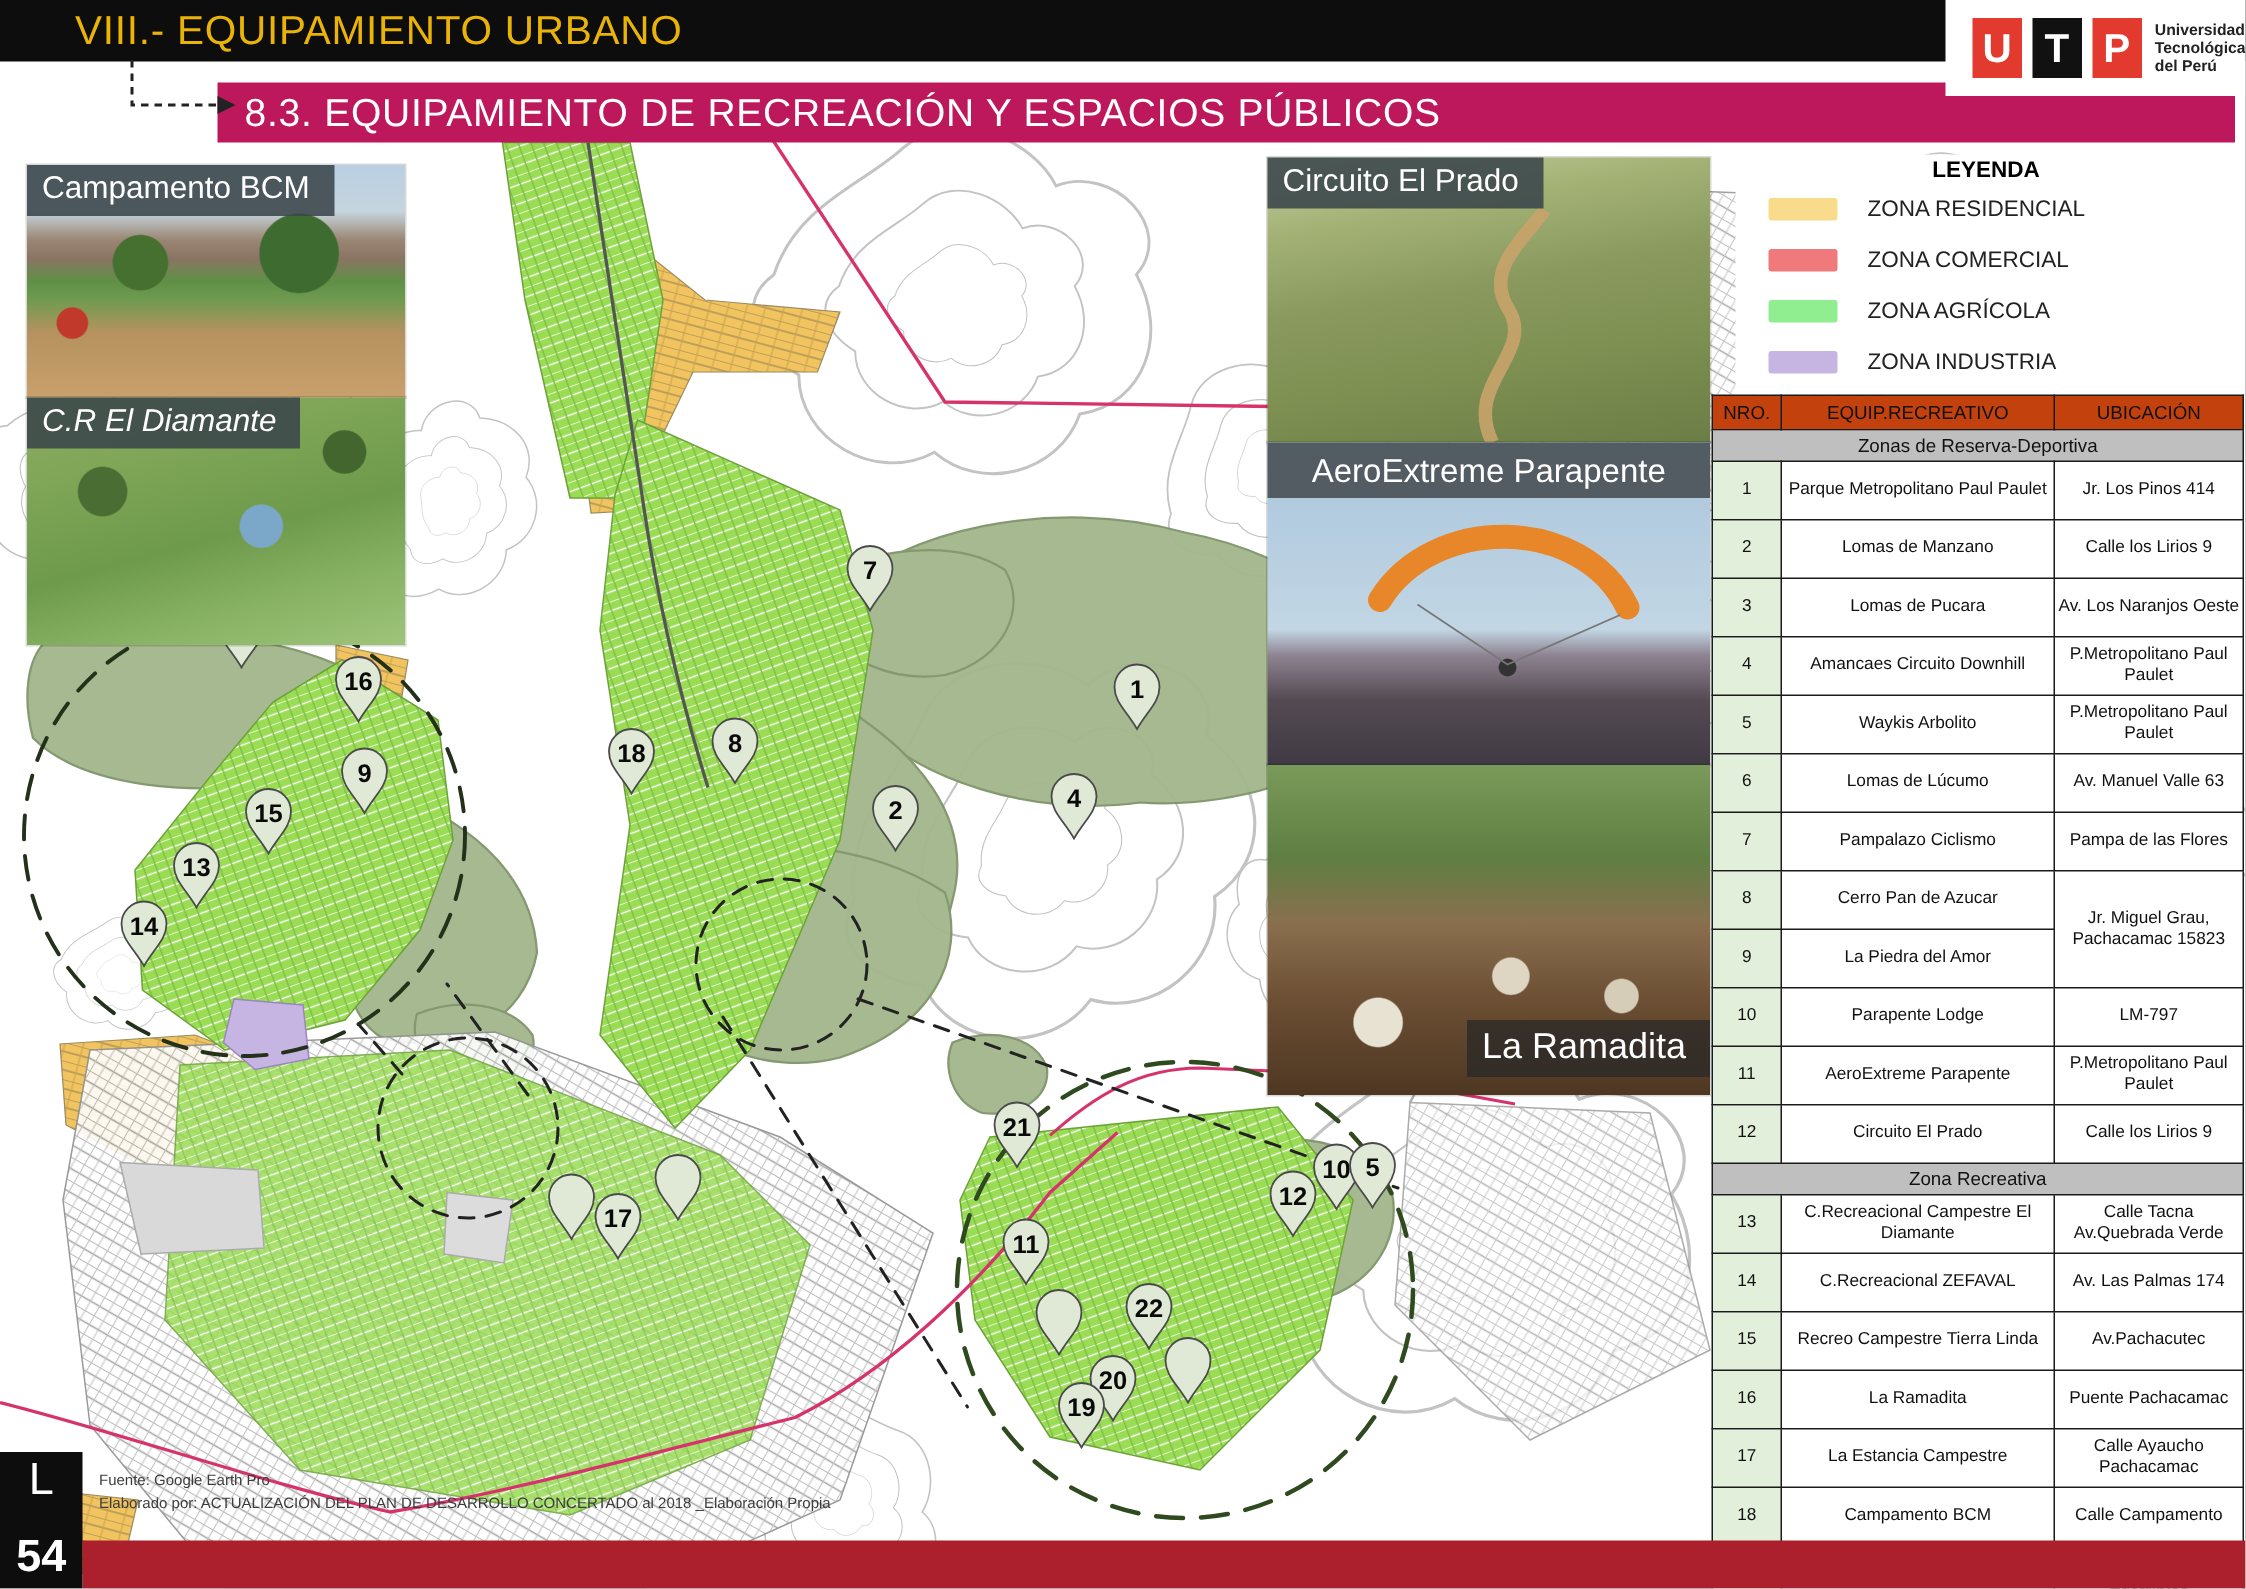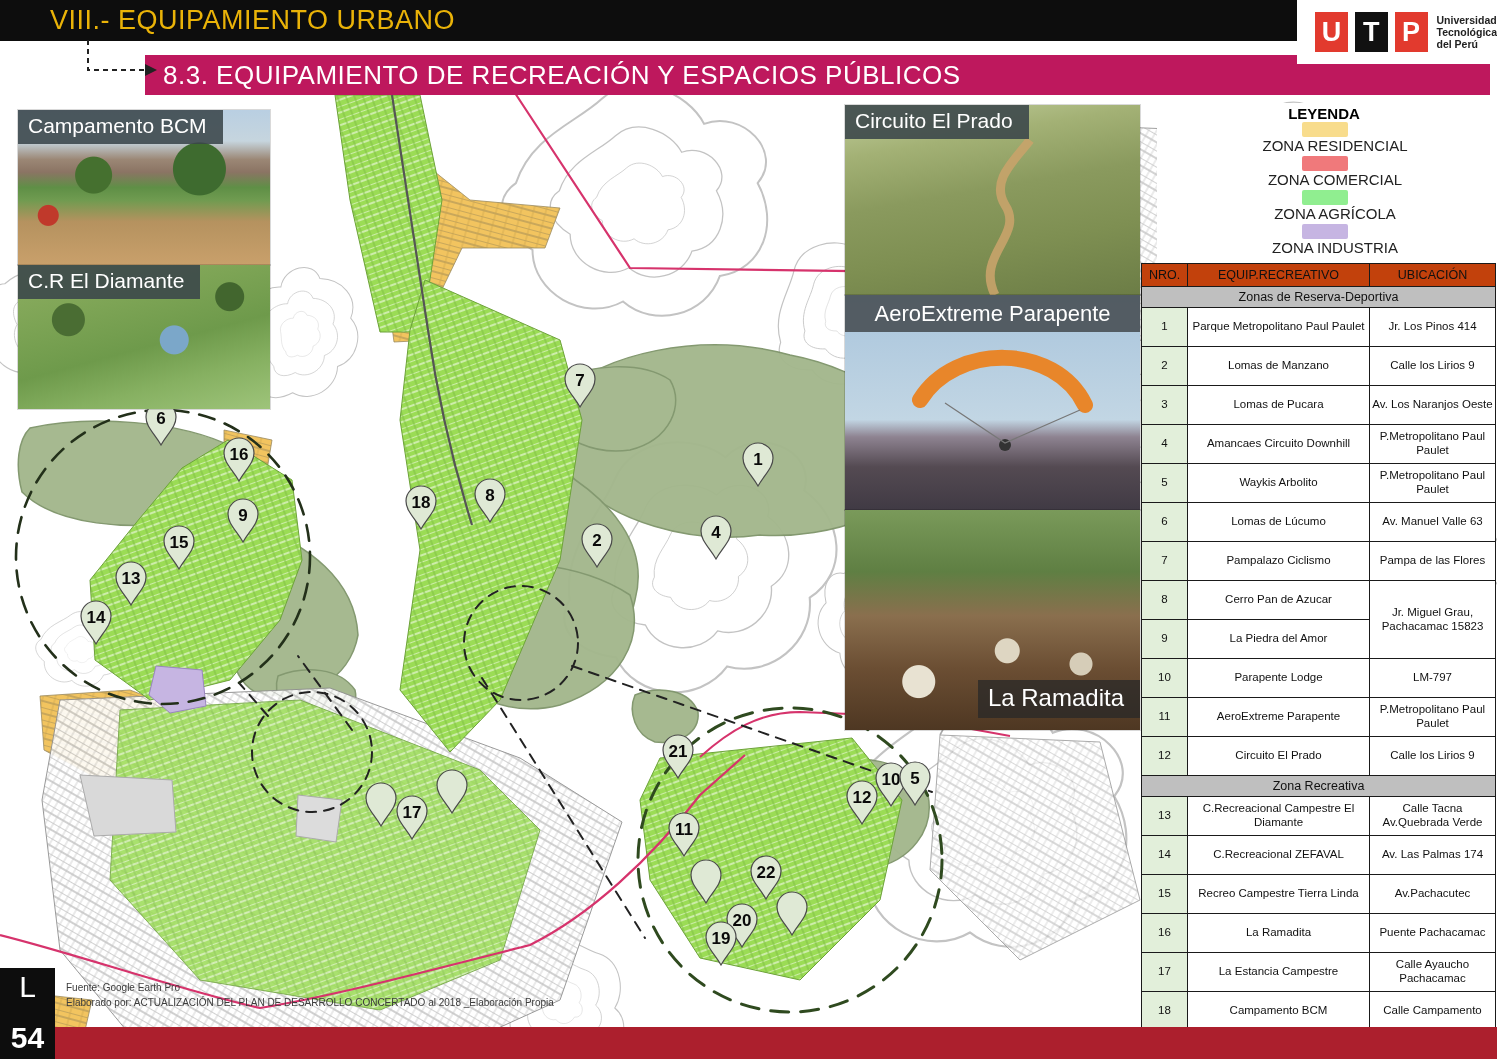--- a/index.html
+++ b/index.html
@@ -21,42 +21,42 @@
   #mapsvg{position:absolute;left:0;top:0;width:1497px;height:1059px;z-index:1;}
   
   .photo{position:absolute;z-index:10;box-shadow:0 0 0 1px rgba(0,0,0,.15);}
   .plabel{position:absolute;background:rgba(58,70,74,.88);color:#fff;font-size:21px;
           padding:4px 16px 6px 10px;white-space:nowrap;}
   #ph-campamento{left:18px;top:110px;width:252px;height:155px;
     background:radial-gradient(circle at 72% 38%,#3e6b2f 0 26px,rgba(0,0,0,0) 27px),
                radial-gradient(circle at 30% 42%,#45702f 0 18px,rgba(0,0,0,0) 19px),
                radial-gradient(circle at 12% 68%,#c0392b 0 10px,rgba(0,0,0,0) 11px),
                linear-gradient(180deg,#b9cfe2 0%,#c6d5de 20%,#9b8775 32%,#8b7464 40%,#5f8f46 50%,#6f9b50 58%,#b5925f 72%,#c9a06b 100%);}
-  #ph-diamante{left:18px;top:265px;width:252px;height:144px;
+  #ph-diamante{left:18px;top:265px;width:252px;height:165px;
     background:radial-gradient(circle at 62% 52%,#7ba7c9 0 14px,rgba(0,0,0,0) 15px),
                radial-gradient(circle at 20% 38%,#4a6d33 0 16px,rgba(0,0,0,0) 17px),
                radial-gradient(circle at 84% 22%,#42662e 0 14px,rgba(0,0,0,0) 15px),
-               linear-gradient(165deg,#8fae62 0%,#7da455 30%,#6e9a4b 55%,#86b061 75%,#9ec47a 100%);}
+               linear-gradient(165deg,#8fae62 0%,#7da455 30%,#6e9a4b 55%,#86b061 75%,#9ec47a 100%);font-style:italic;}
   #ph-prado{left:845px;top:105px;width:295px;height:190px;
     background:linear-gradient(170deg,#c3cf9f 0%,#a3b175 22%,#8a9a5e 45%,#7e8f52 70%,#6c7d46 100%);}
   #ph-parapente{left:845px;top:295px;width:295px;height:215px;
     background:linear-gradient(180deg,#a9c5dc 0%,#c2d6e4 58%,#8e8391 66%,#544a52 80%,#403a44 100%);}
   #ph-ramadita{left:845px;top:510px;width:295px;height:220px;
     background:radial-gradient(circle at 25% 78%,#e8e2d2 0 16px,rgba(0,0,0,0) 17px),
                radial-gradient(circle at 55% 64%,#ded6c2 0 12px,rgba(0,0,0,0) 13px),
                radial-gradient(circle at 80% 70%,#d6cdb8 0 11px,rgba(0,0,0,0) 12px),
                linear-gradient(180deg,#7a9a5a 0%,#5f7f43 28%,#8a6f4e 48%,#6b4e33 72%,#4e3722 100%);}
   #ph-parapente .fullbar{position:absolute;left:0;top:0;width:100%;height:37px;
           background:rgba(75,82,88,.92);color:#fff;font-size:22px;text-align:center;line-height:37px;}
   #ph-ramadita .plabel{left:auto;right:0;bottom:12px;background:rgba(40,40,40,.75);font-size:24px;}
   .photo svg{position:absolute;left:0;top:0;}
   
   .legend{position:absolute;left:1157px;top:103px;width:334px;height:160px;background:#fff;z-index:12;}
   .legend .ttl{text-align:center;font-weight:bold;font-size:15px;margin-top:2px;color:#000;}
-  .litem{display:flex;align-items:center;height:34px;padding-left:22px;flex-direction:column;}
+  .litem{display:flex;align-items:center;height:34px;padding-left:22px;}
   .lswatch{width:46px;height:15px;margin-right:20px;border-radius:2px;}
   .llabel{font-size:15px;color:#222;}
   
   .tblwrap{position:absolute;left:1141px;top:263px;width:354px;z-index:12;}
   table.eq{border-collapse:collapse;width:100%;table-layout:fixed;background:#fff;
            font-size:11.5px;color:#111;}
   table.eq td,table.eq th{border:1.4px solid #1a1a1a;text-align:center;vertical-align:middle;
            padding:2px 2px;line-height:1.18;overflow:hidden;}
   table.eq th{background:#c2410c;font-weight:400;font-size:12.5px;height:18px;}
   td.sec{background:#bfbfbf;font-size:12.5px;height:16px;}

